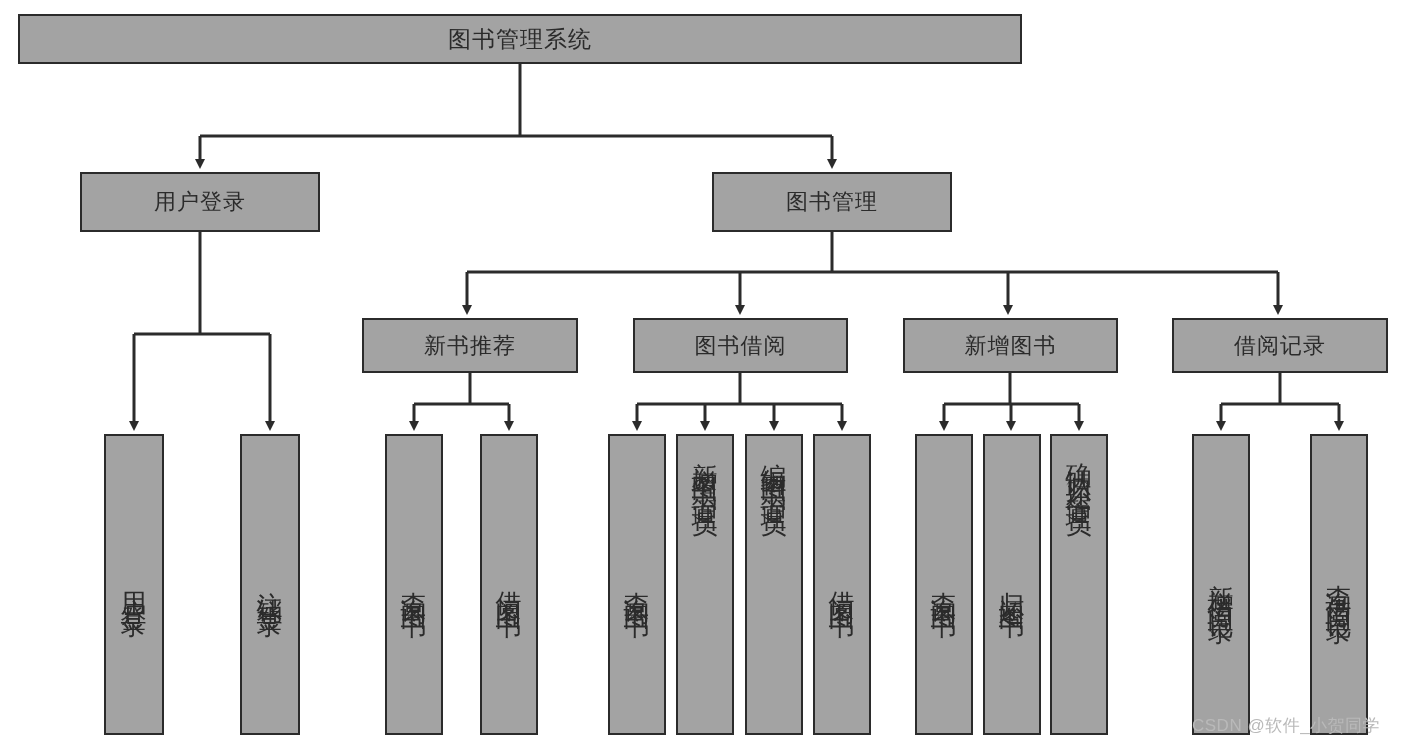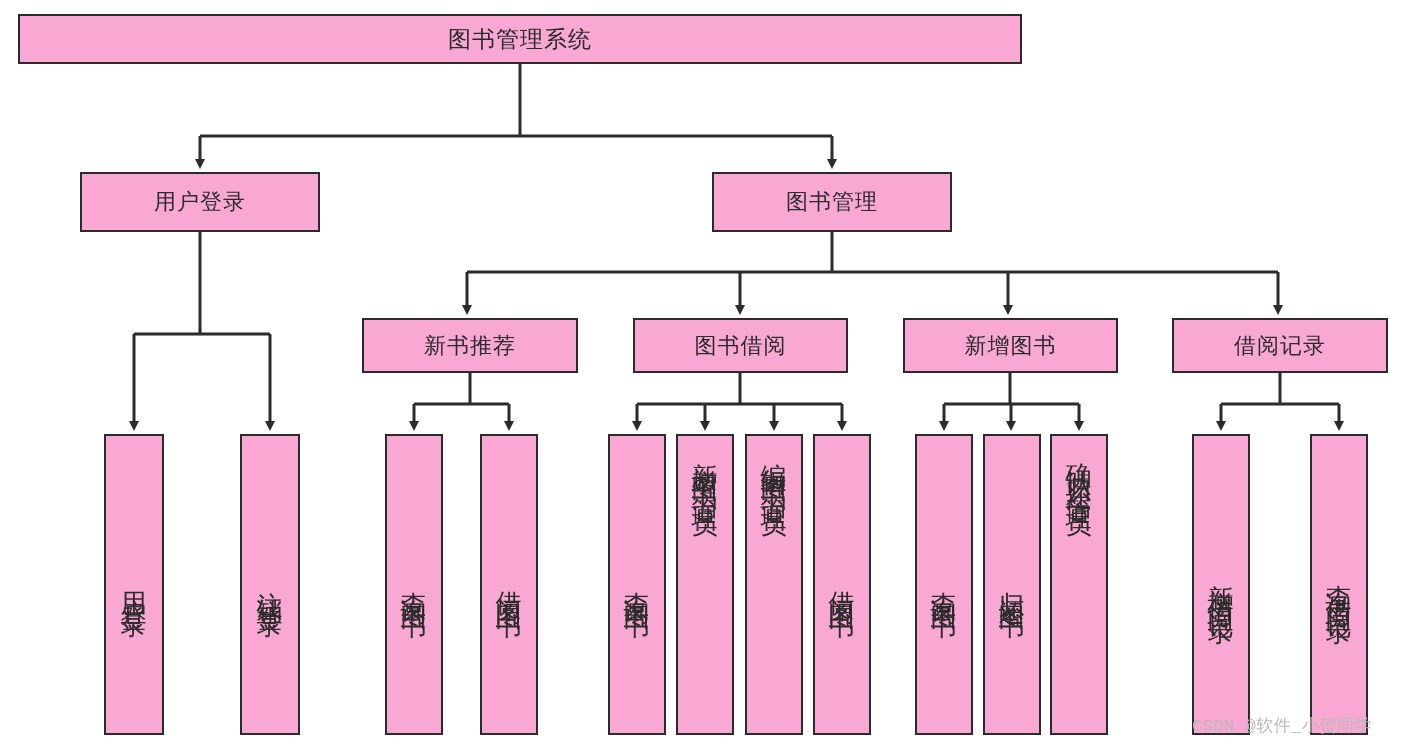--- a/index.html
+++ b/index.html
@@ -9,21 +9,21 @@
     background:#ffffff;
     font-family:"DejaVu Sans","Liberation Sans",sans-serif;
     overflow:hidden;
   }
   #canvas{position:relative;width:1405px;height:747px;}
   svg.lines{position:absolute;left:0;top:0;width:1405px;height:747px;}
 
   .node{
     position:absolute;
     box-sizing:border-box;
-    background:#f9a8d4;
+    background:#a3a3a3;
     border:2px solid #2b2b2b;
     display:flex;
     align-items:center;
     justify-content:center;
     color:#2b2b2b;
   }
   .node .label{
     display:block;
     text-align:center;
     line-height:1.06;
@@ -51,21 +51,21 @@
   }
   .node.leaf.center-text{align-items:center;padding-top:0;}
 
   .watermark{
     position:absolute;
     left:1192px;top:714px;
     font-size:17px;
     color:#b9b9b9;
     white-space:nowrap;
     letter-spacing:0.5px;
-    font-family:Liberation Mono, monospace;
+    font-family:Liberation Sans, sans-serif;
   }
 </style>
 </head>
 <body>
 
 <div id="canvas">
 
   <svg class="lines" viewBox="0 0 1405 747" xmlns="http://www.w3.org/2000/svg">
     <defs>
       <marker id="arw" markerWidth="12" markerHeight="12" refX="1" refY="5" orient="auto" markerUnits="userSpaceOnUse">

